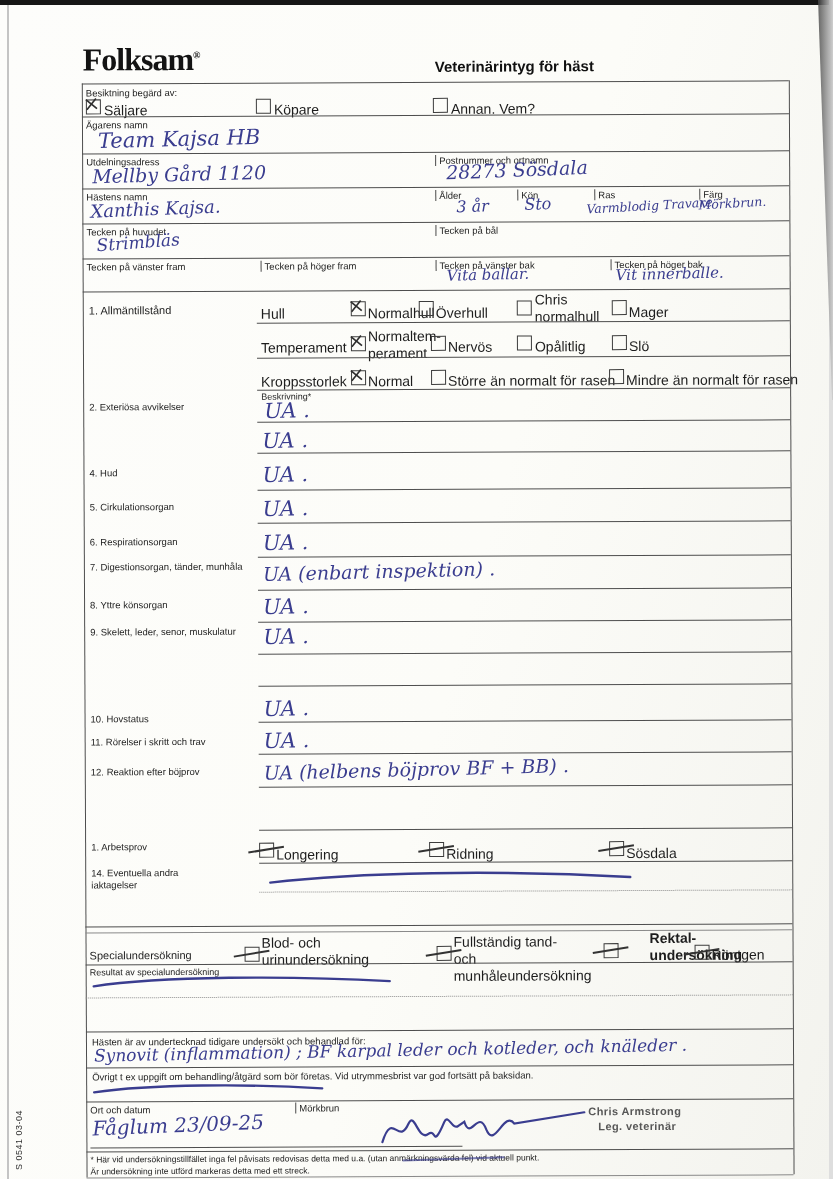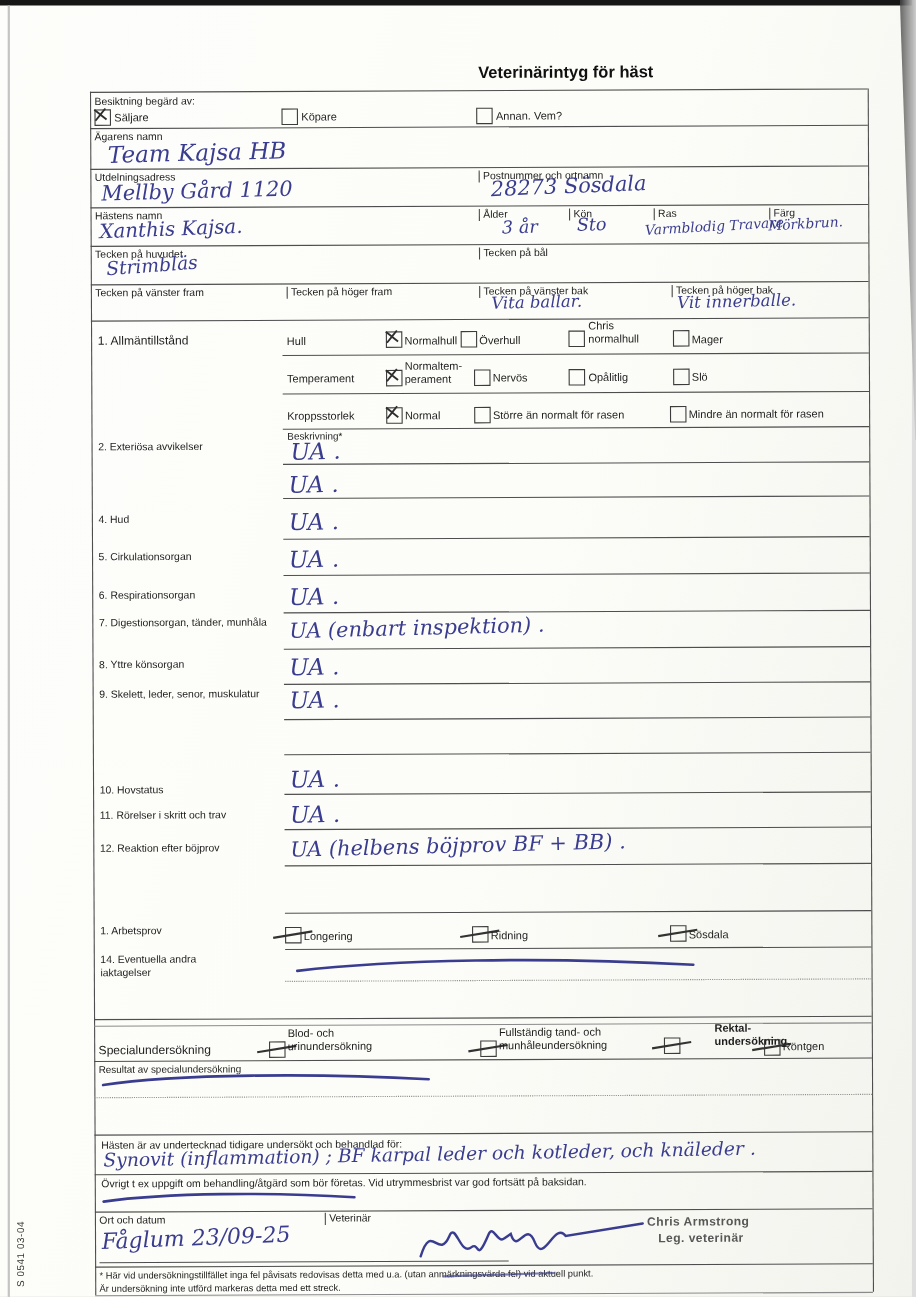--- a/index.html
+++ b/index.html
@@ -33,41 +33,44 @@
 
   .hw  { position:absolute; font-family:"DejaVu Serif", serif; font-style:italic;
          color:#3a3d8f; white-space:nowrap; transform:rotate(-1.2deg); }
 
   .cb  { position:absolute; width:13px; height:13px; border:1.5px solid #3c3c3c; background:transparent; }
   .x   { position:absolute; left:-4px; top:-7px; font-size:20px; line-height:1; color:#2e2e2e;
          font-family:"DejaVu Sans", sans-serif; transform:rotate(-6deg); }
   .x::before { content:"\00D7"; }
   .stk { position:absolute; left:-12px; top:5px; width:36px; height:2px; background:#333; transform:rotate(-9deg); }
 
-  .ol  { position:absolute; font-size:10px; color:#1d1d1d; line-height:1.2; }
+  .ol  { position:absolute; font-size:14px; color:#1d1d1d; line-height:1.2; }
   .ol.w{ white-space:normal; }
   .ink-svg { position:absolute; }
   .stamp { position:absolute; font-size:11px; font-weight:700; color:#4a4a4a; letter-spacing:.4px; opacity:.92; }
   .fn  { position:absolute; font-size:8.5px; color:#222; white-space:nowrap; }
   .pen { position:absolute; height:1.5px; background:#3a3d8f; opacity:.65; }
   .code{ position:absolute; font-size:9px; color:#333; letter-spacing:.5px;
          transform:rotate(-90deg); transform-origin:0 0; white-space:nowrap; }
 </style>
 </head>
 <body>
 
 <div class="page">
   <div class="edge-top"></div>
   <div class="edge-right2"></div>
   <div class="edge-right"></div>
   <div class="edge-left"></div>
   <div class="code" style="left:14px; top:1170px;">S 0541 03-04</div>
 
   <div class="sheet">
 
+    <div class="logo" style="left:85px; top:40px;">
+      <span>Folksam</span><sup>®</sup>
+    </div>
     <div class="title" style="left:437px; top:58px;">Veterinärintyg för häst</div>
 
     <div class="vl" style="left:84px; top:82px; height:1094px;"></div>
     <div class="vl" style="left:791px; top:82px; height:1094px;"></div>
     <div class="hl" style="left:84px; top:82px; width:707px;"></div>
 
     <div class="l" style="left:88px; top:86px;">Besiktning begärd av:</div>
     <span class="cb" style="left:88px; top:98px;">
         <span class="x"></span>
       </span>
@@ -251,21 +254,21 @@
     <div class="l" style="left:90px; top:1035px;">Hästen är av undertecknad tidigare undersökt och behandlad för:</div>
     <div class="hw" style="left:92px; top:1040px; font-size:17px; transform:rotate(-0.8deg);">Synovit (inflammation) ;  BF karpal leder och kotleder, och knäleder .</div>
     <div class="hl" style="left:84px; top:1066px; width:707px;"></div>
     <div class="l" style="left:90px; top:1070px;">Övrigt t ex uppgift om behandling/åtgärd som bör företas. Vid utrymmesbrist var god fortsätt på baksidan.</div>
     <svg class="ink-svg" style="left:88px; top:1080px;" width="240" height="16" viewBox="0 0 240 16">
       <path d="M4,11 C60,3 160,3 232,8" fill="none" stroke="#3a3d8f" stroke-width="2.4" stroke-linecap="round"></path>
     </svg>
     <div class="hl" style="left:84px; top:1100px; width:707px;"></div>
 
     <div class="l" style="left:88px; top:1103px;">Ort och datum</div>
-    <div class="l tick" style="left:293px; top:1102px;">Veterinär</div>
+    <div class="l tick" style="left:293px; top:1102px;">Mörkbrun</div>
     <div class="hw" style="left:90px; top:1112px; font-size:20px; transform:rotate(-2deg);">Fåglum 23/09-25</div>
     <div class="hl" style="left:88px; top:1146px; width:372px;"></div>
     <svg class="ink-svg" style="left:372px; top:1098px;" width="215" height="55" viewBox="0 0 215 55">
       <path d="M8,44 C18,12 24,48 34,26 C40,12 44,44 54,36 C62,30 58,52 70,24 C74,15 78,33 84,28 L90,24 C96,44 104,10 112,32 C120,52 130,12 140,26 L210,15" fill="none" stroke="#3a3d8f" stroke-width="2.2" stroke-linecap="round"></path>
     </svg>
     <div class="stamp" style="left:586px; top:1106px;">Chris Armstrong</div>
     <div class="stamp" style="left:596px; top:1121px;">Leg. veterinär</div>
     <div class="hl" style="left:84px; top:1150px; width:707px;"></div>
 
     <div class="fn" style="left:88px; top:1153px;">* Här vid undersökningstillfället inga fel påvisats redovisas detta med u.a. (utan anmärkningsvärda fel) vid aktuell punkt.</div>

